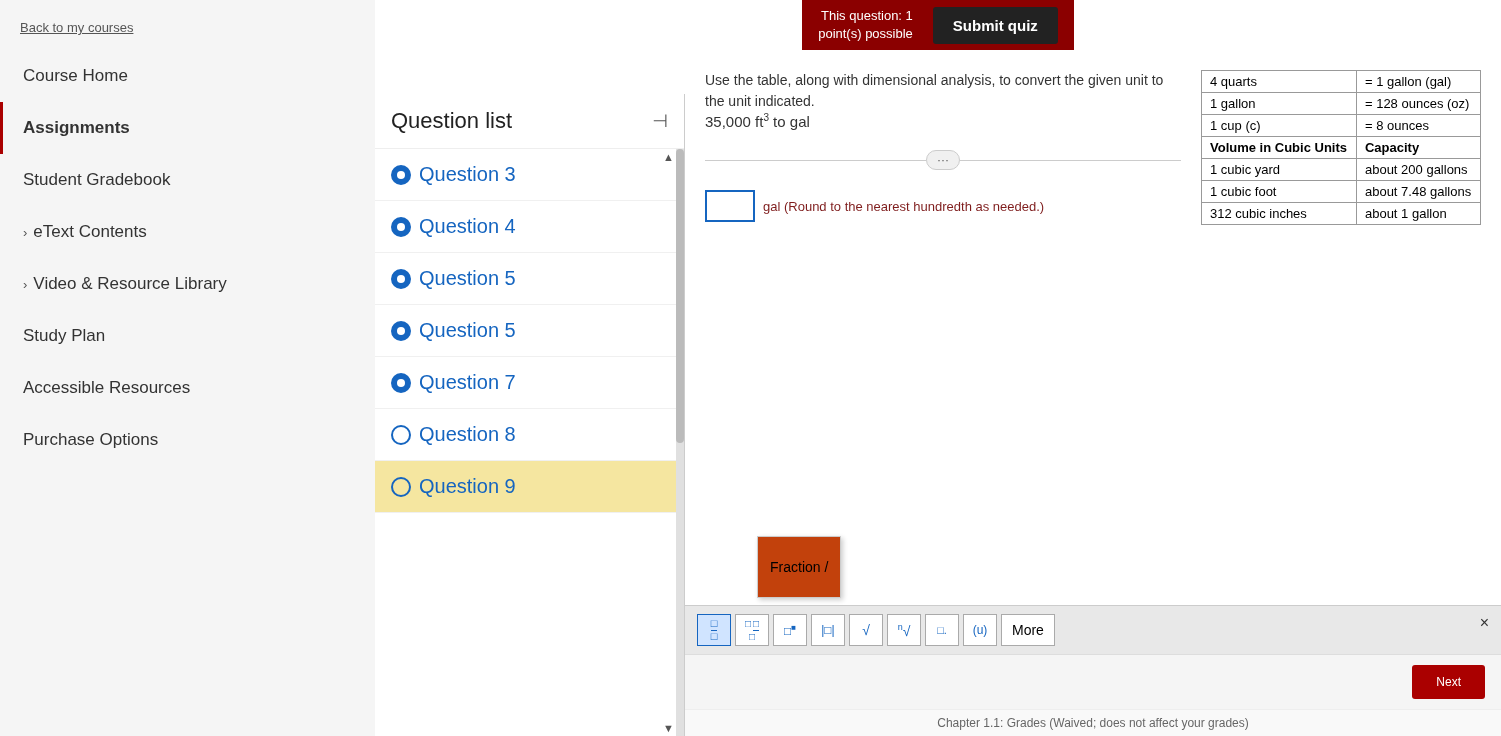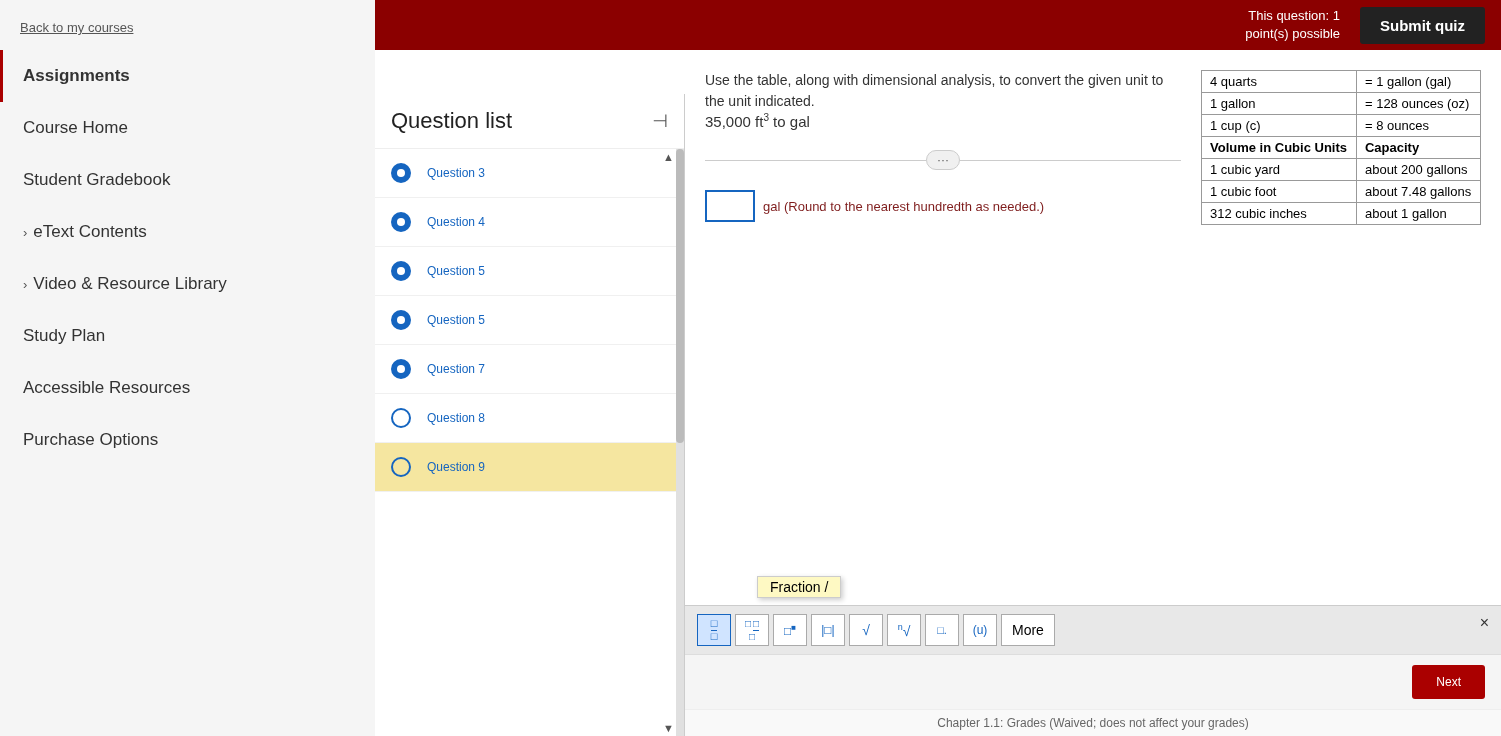--- a/index.html
+++ b/index.html
@@ -53,20 +53,21 @@
       font-size: 13px;
       color: #555;
     }
 
     
     .main {
       flex: 1;
       display: flex;
       flex-direction: column;
       background: #fff;
+      align-items: center;
     }
 
     
     .top-bar {
       background: #8b0000;
       color: white;
       display: flex;
       align-items: center;
       justify-content: flex-end;
       padding: 6px 16px;
@@ -134,24 +135,24 @@
     .question-items {
       flex: 1;
       overflow-y: auto;
       position: relative;
     }
 
     .question-item {
       display: flex;
       align-items: center;
       padding: 14px 16px;
-      font-size: 12px;
+      font-size: 20px;
       color: #1565c0;
       cursor: pointer;
-      gap: 16px;
+      gap: 8px;
       border-bottom: 1px solid #f0f0f0;
     }
 
     .question-item.active {
       background: #f5e6a0;
     }
 
     .radio-filled {
       width: 20px;
       height: 20px;
@@ -299,23 +300,23 @@
 
     .math-btn.active {
       background: #d0e4ff;
       border-color: #1565c0;
     }
 
     .fraction-tooltip {
       position: absolute;
       bottom: 48px;
       left: 60px;
-      background: #fef9c3;
+      background: #c2410c;
       border: 1px solid #ccc;
-      padding: 2px 12px;
+      padding: 22px 12px;
       font-size: 14px;
       box-shadow: 2px 2px 5px rgba(0,0,0,0.2);
       white-space: nowrap;
       z-index: 100;
     }
 
     .more-btn {
       background: white;
       border: 1px solid #aaa;
       padding: 4px 10px;
@@ -383,25 +384,25 @@
       font-size: 12px;
       color: #1565c0;
     }
   </style>
 </head>
 <body>
 
 <div class="sidebar">
   <div class="back-link">Back to my courses</div>
 
+  <div class="nav-item">
+    <span>Course Home</span>
+  </div>
   <div class="nav-item active">
     <span>Assignments</span>
-  </div>
-  <div class="nav-item">
-    <span>Course Home</span>
   </div>
   <div class="nav-item">
     <span>Student Gradebook</span>
   </div>
   <div class="nav-item has-arrow">
     <span class="nav-arrow">›</span>
     <span>eText Contents</span>
   </div>
   <div class="nav-item has-arrow">
     <span class="nav-arrow">›</span>

